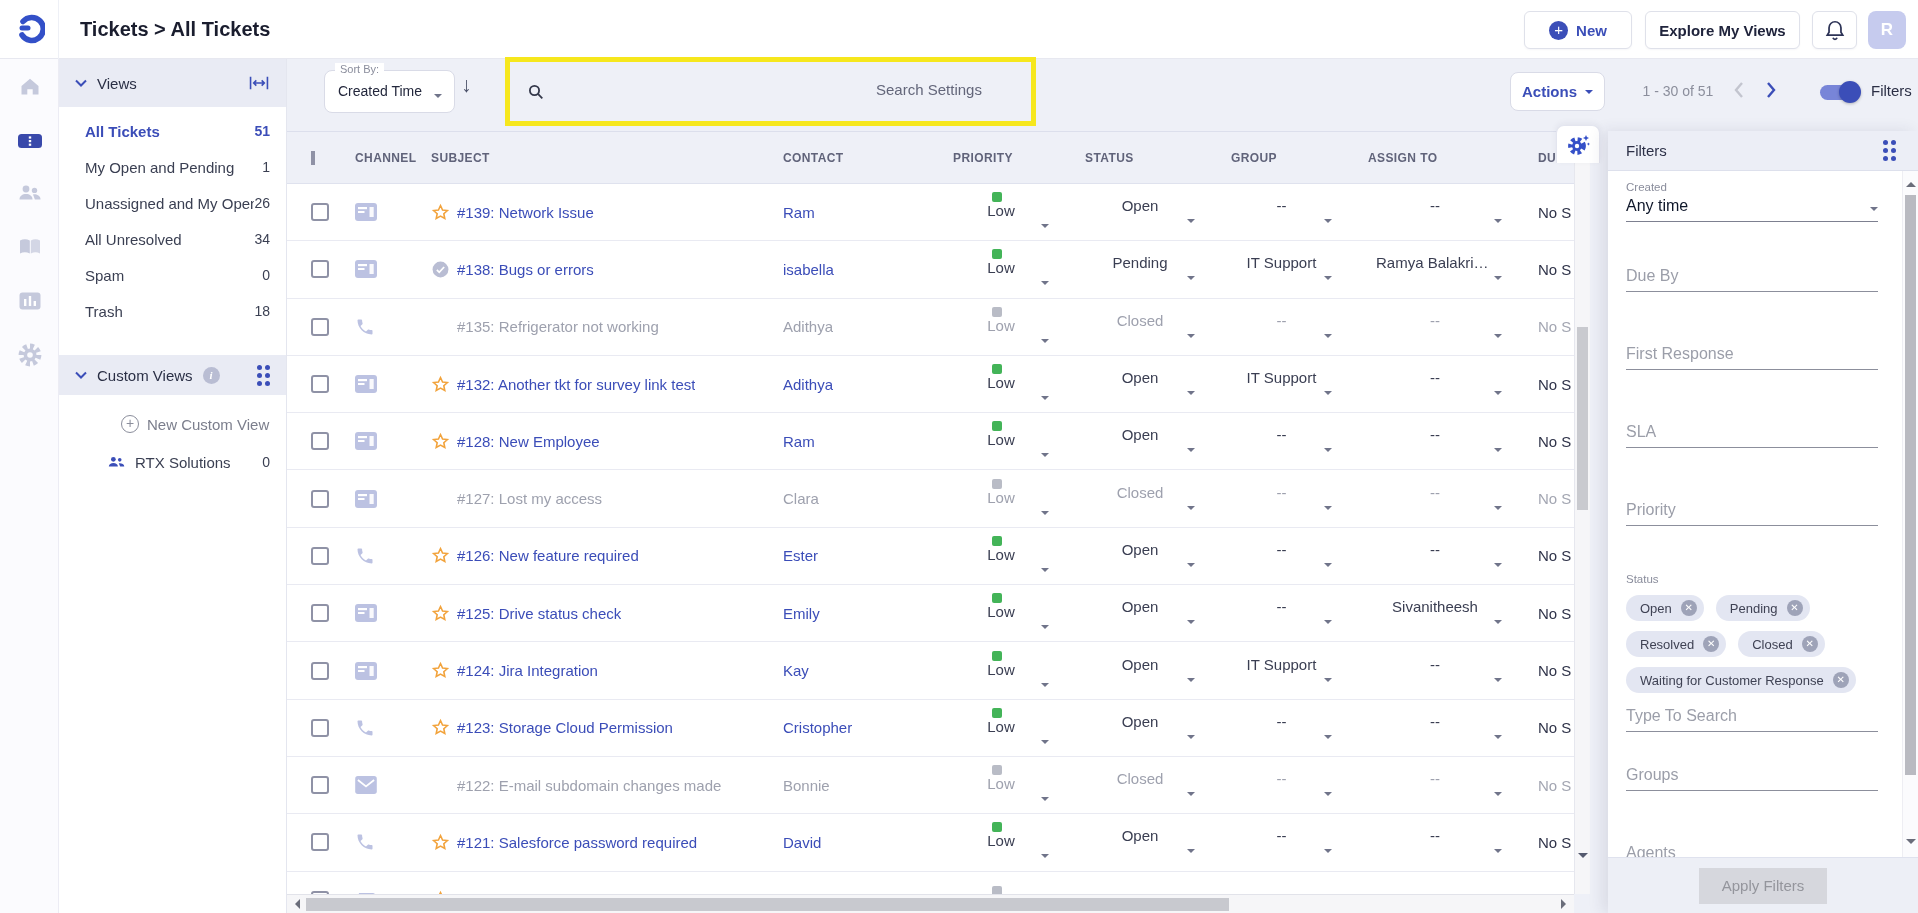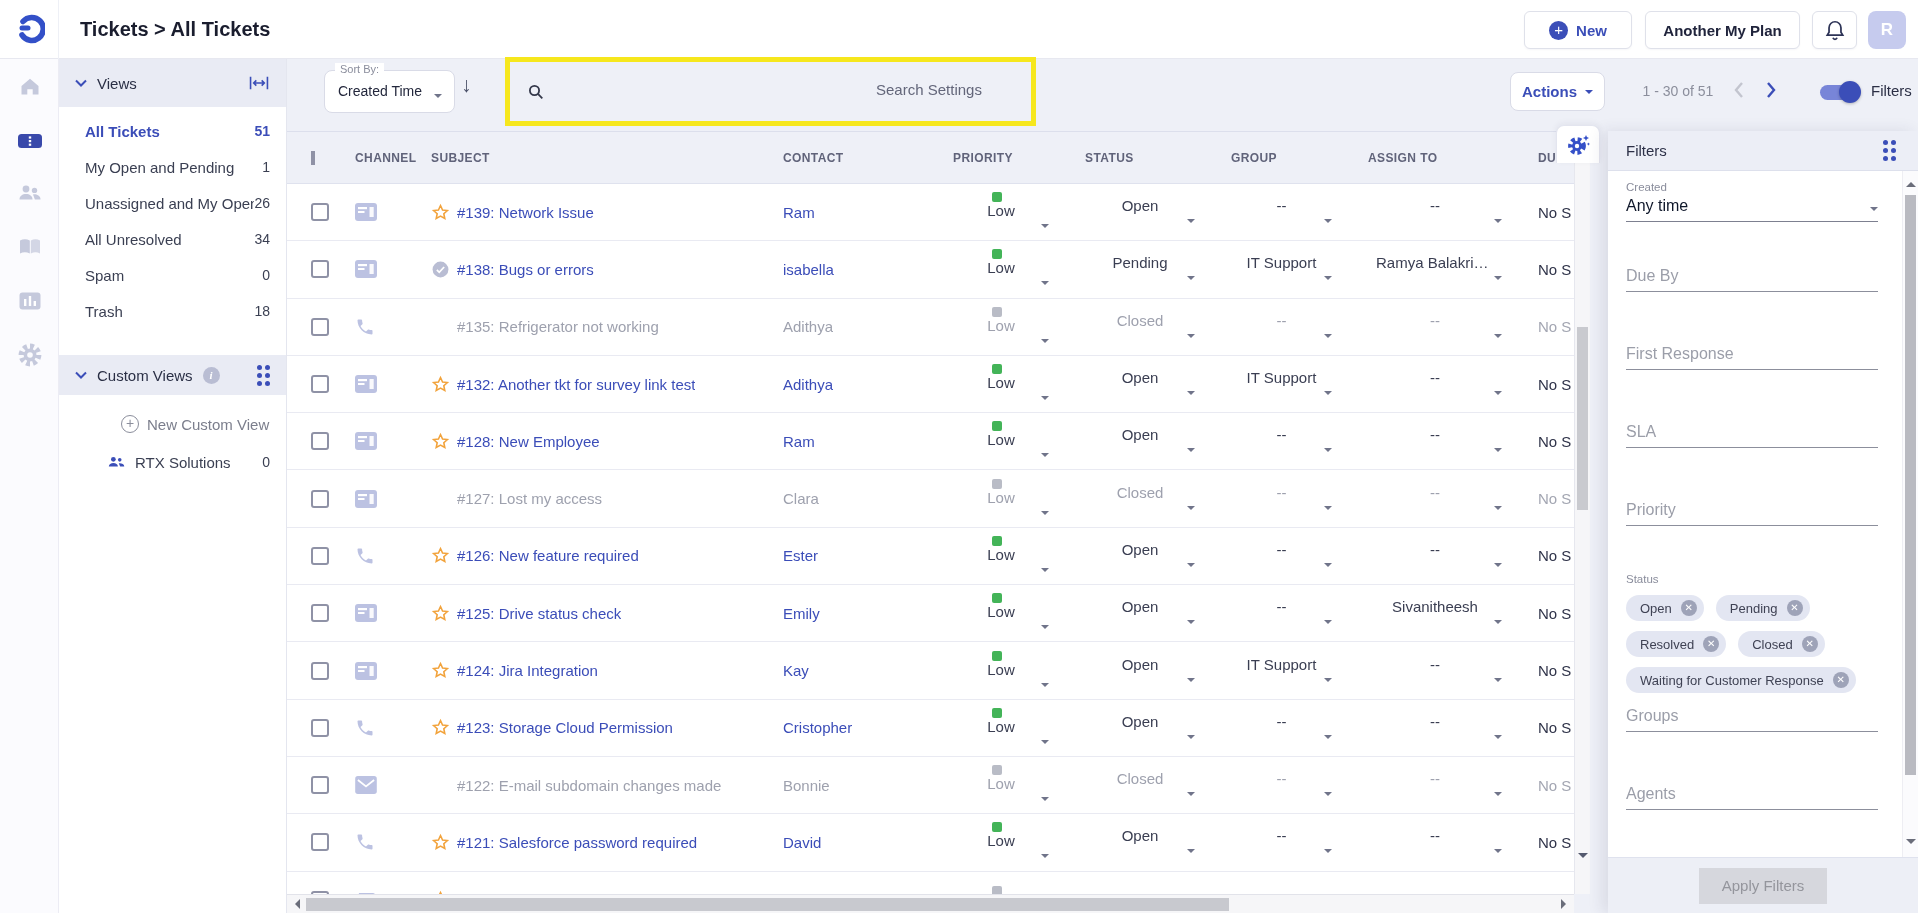--- a/index.html
+++ b/index.html
@@ -179,21 +179,21 @@
       <path d="M10 7.5 A11.5 11.5 0 1 1 9 21" fill="none" stroke="#3350c8" stroke-width="5.6" stroke-linecap="round"></path>
       <path d="M9 14 h6" stroke="#3350c8" stroke-width="5" stroke-linecap="round"></path>
     </svg>
   </div>
   <div id="page-title">Tickets &gt; All Tickets</div>
   <div id="btn-new" class="tb-btn">
     <span class="plus">+</span>
     <span>New</span>
   </div>
   <div id="btn-explore" class="tb-btn">
-    <span>Another My Plan</span>
+    <span>Explore My Views</span>
   </div>
   <div id="btn-bell" class="tb-btn">
     <svg width="22" height="24" viewBox="0 0 24 26">
       <path d="M12 4a6.5 6.5 0 0 0-6.5 6.5v5L3.6 18.6h16.8L18.5 15.5v-5A6.5 6.5 0 0 0 12 4z" fill="none" stroke="#2d3356" stroke-width="1.9"></path>
       <path d="M9.8 21.5a2.3 2.3 0 0 0 4.4 0" fill="none" stroke="#2d3356" stroke-width="1.9"></path>
     </svg>
   </div>
   <div id="avatar">R</div>
 </div>
 
@@ -987,20 +987,21 @@
         </span>
         <span class="chip">
           <span>Closed</span>
           <span class="chip-x">✕</span>
         </span>
         <span class="chip">
           <span>Waiting for Customer Response</span>
           <span class="chip-x">✕</span>
         </span>
       </div>
+    <input class="f-input" style="margin-bottom: 28px;" placeholder="Type To Search">
     <input class="f-input" placeholder="Groups" style="">
     <input class="f-input" placeholder="Agents" style="">
   </div>
   <div id="fp-scroll">
     <span id="fp-up" class="fp-arr"></span>
     <span class="thumb"></span>
     <span id="fp-down" class="fp-arr"></span>
   </div>
   <div id="fp-footer">
     <button id="apply-btn">Apply Filters</button>

